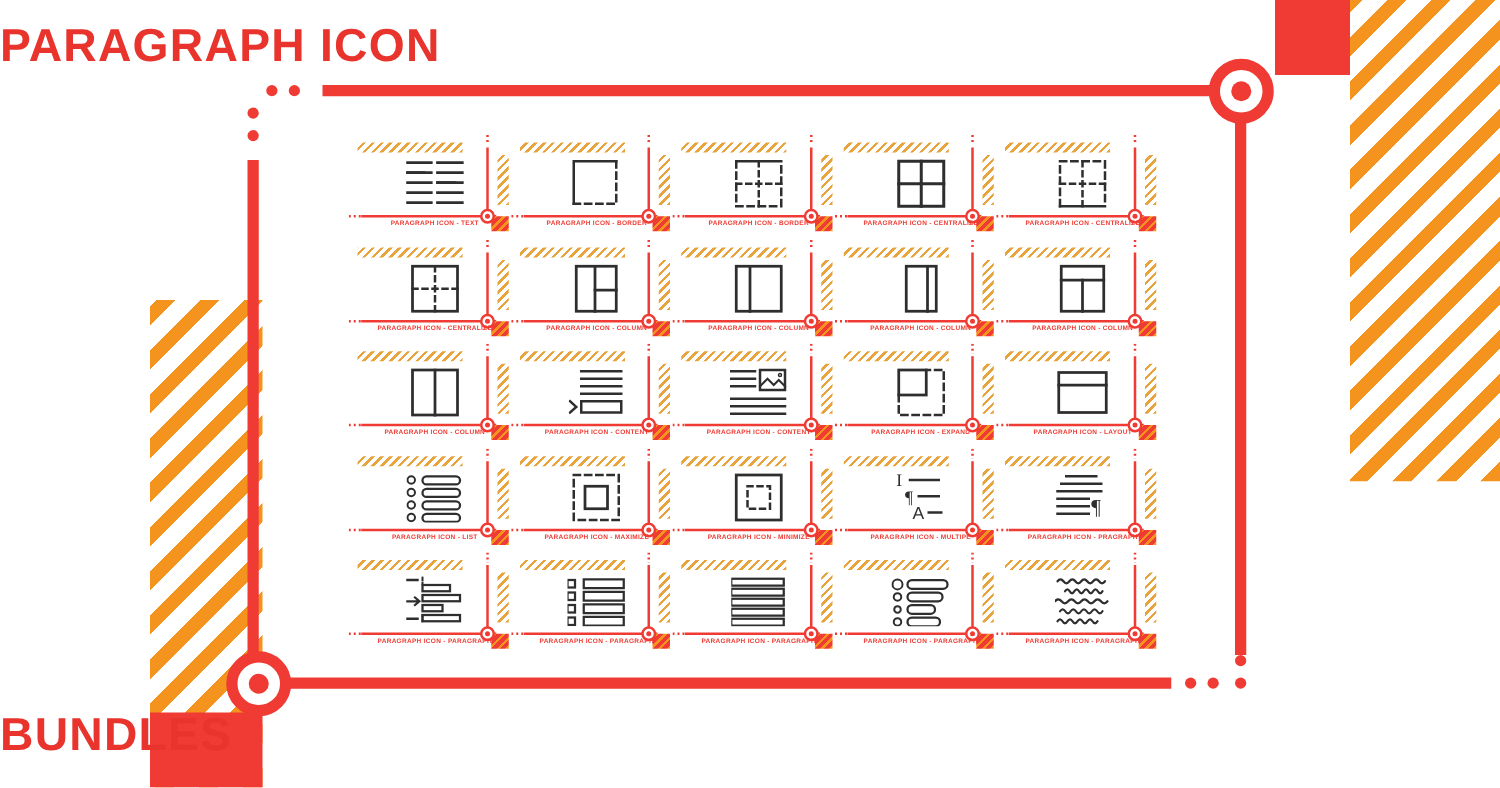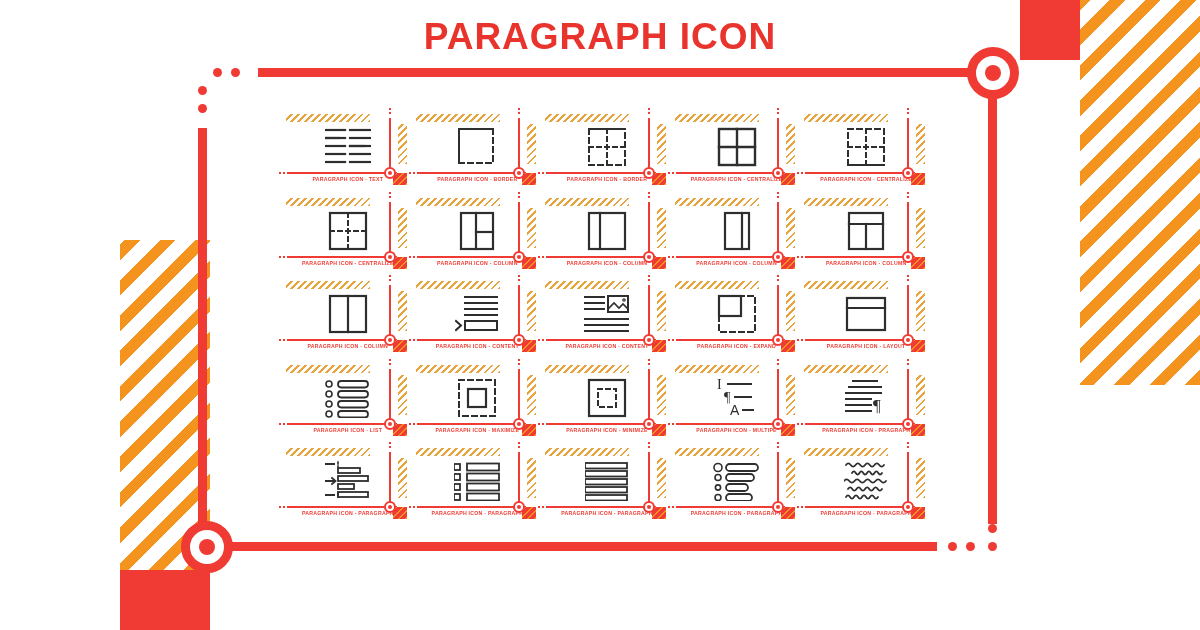--- a/index.html
+++ b/index.html
@@ -43,21 +43,21 @@
     position: absolute; width: 52px; height: 52px; border-radius: 50%;
     background: #ffffff; border: 9px solid #ef3b33;
     display: flex; align-items: center; justify-content: center;
   }
   .ring::after { content:""; width: 16px; height: 16px; border-radius: 50%; background: #ef3b33; }
   .ring-tr { left: 967px; top: 47px; }
   .ring-bl { left: 181px; top: 521px; }
 
   
   .title {
-    position: absolute; width: 100%; text-align: center;
+    position: absolute; width: 100%; text-align: left;
     color: #e8342c; font-weight: bold; letter-spacing: 1px;
   }
   .title-top    { top: 16px;  font-size: 37px; }
   .title-bottom { top: 567px; font-size: 37px; }
 
   
   #grid {
     position: absolute; left: 283px; top: 112px;
     width: 648px; height: 418px;
     display: grid;
@@ -124,20 +124,21 @@
 <body>
 
 <div id="stage">
 
   <div class="stripes stripe-tr"></div>
   <div class="solid-tr"></div>
   <div class="stripes stripe-bl"></div>
   <div class="solid-bl"></div>
 
   <div class="title title-top">PARAGRAPH ICON</div>
+  <div class="title title-bottom">BUNDLES</div>
 
   <div class="frame-line frame-top"></div>
   <div class="frame-line frame-left"></div>
   <div class="frame-line frame-bottom"></div>
   <div class="frame-line frame-right"></div>
 
   <div class="dotline dots-top-left">
     <div class="d"></div>
       <div class="d"></div>
   </div>

